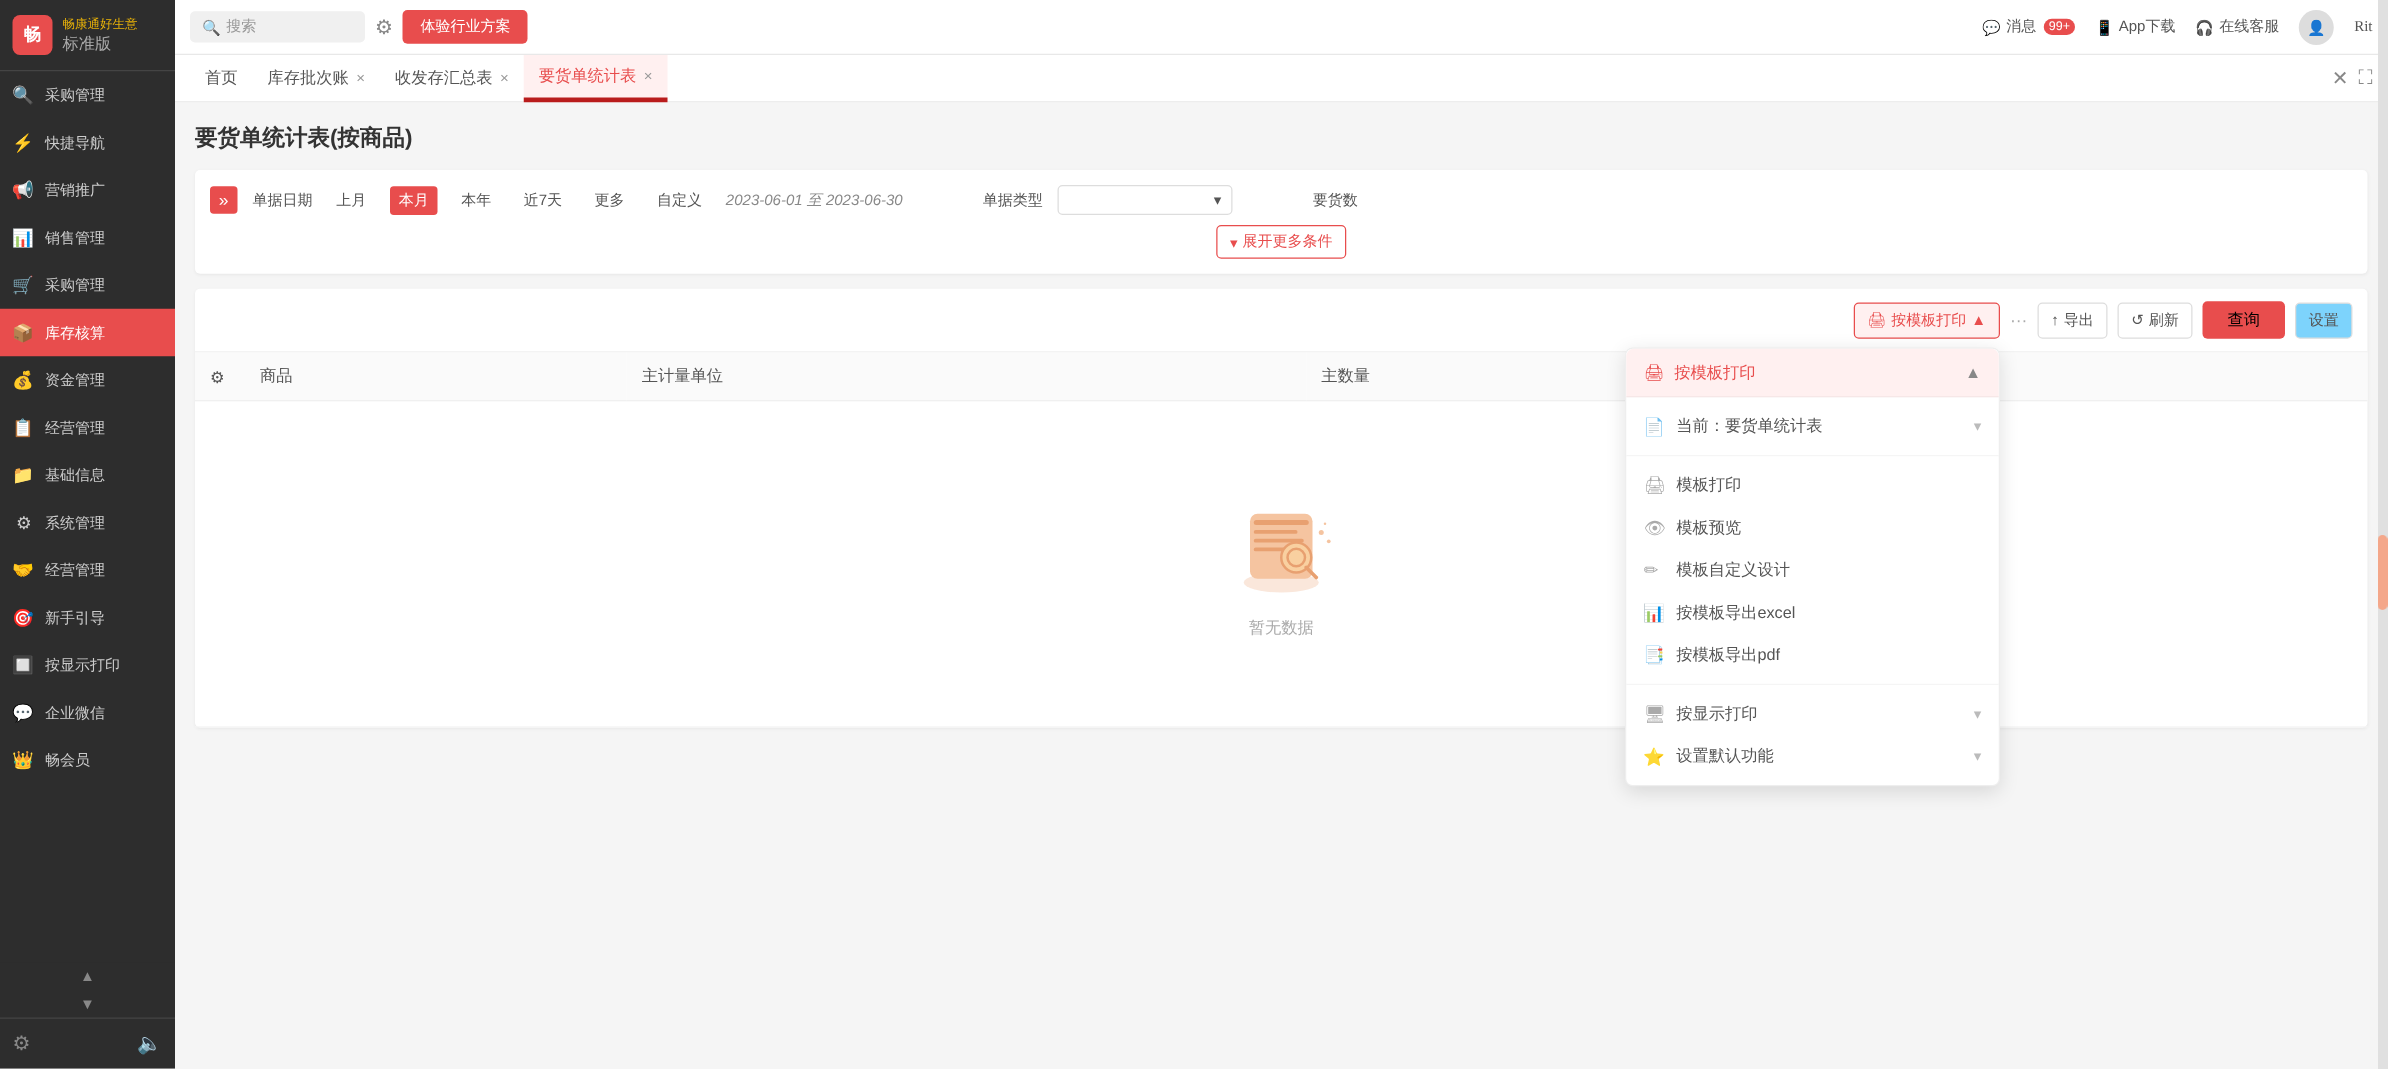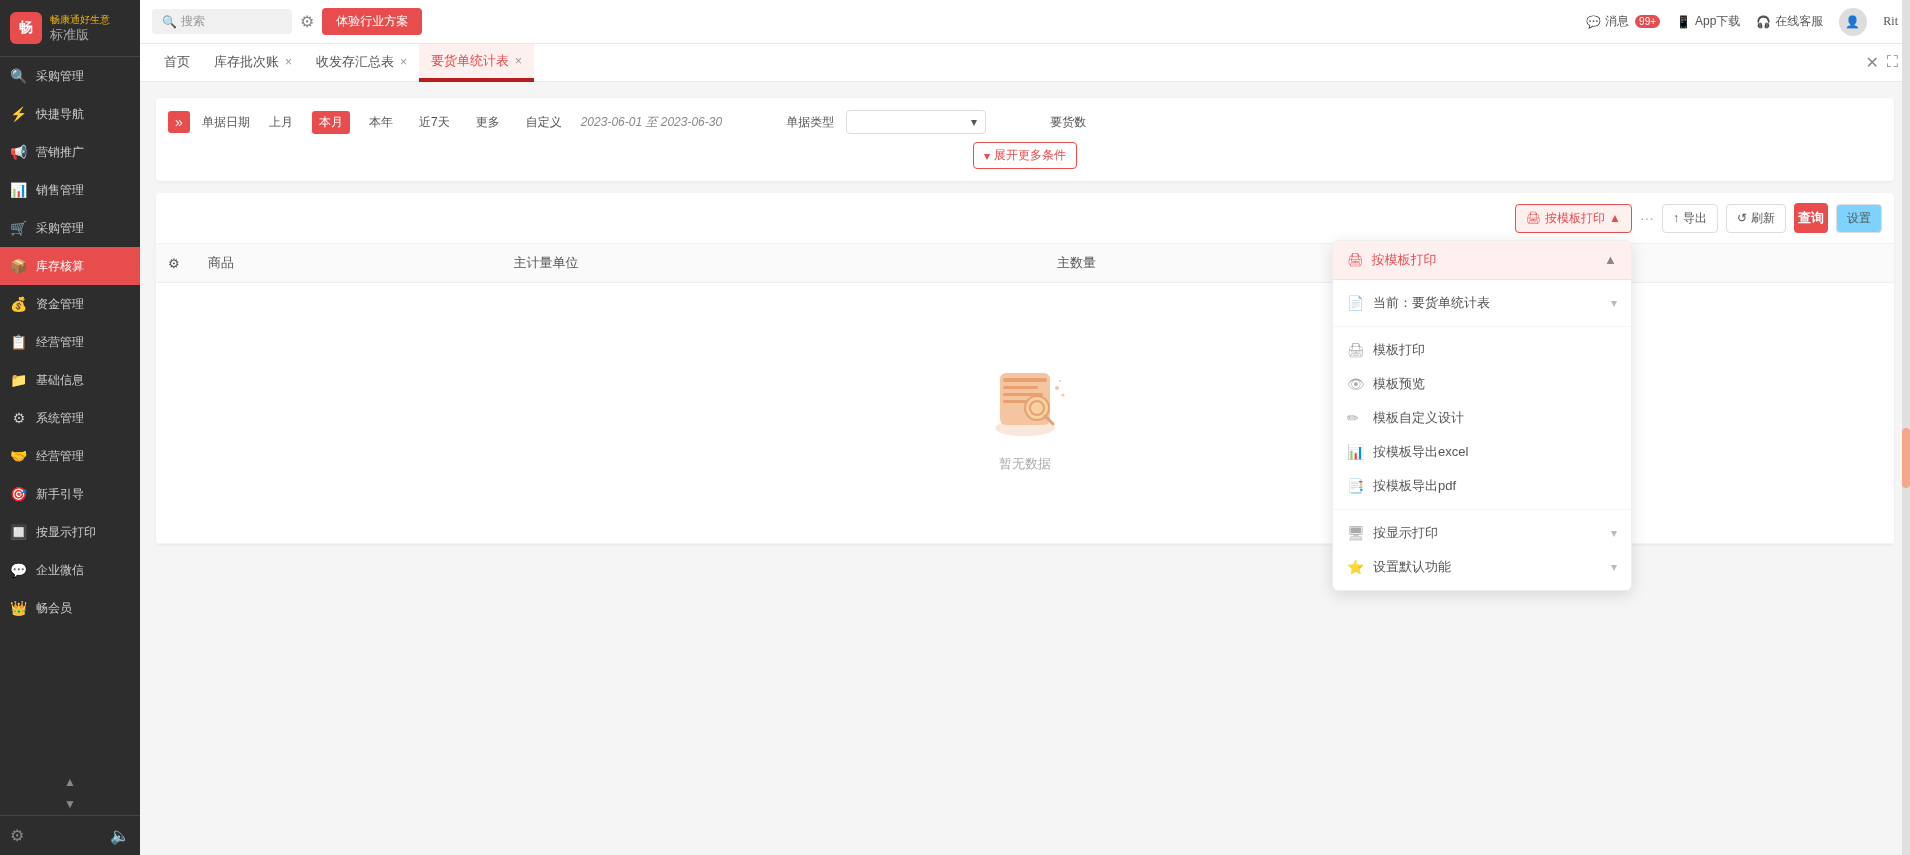--- a/index.html
+++ b/index.html
@@ -169,22 +169,22 @@
       display: flex; align-items: center; gap: 4px;
       background: none; border: 1px solid #ddd; border-radius: 4px;
       padding: 5px 10px; font-size: 12px; color: #555; cursor: pointer;
     }
     .btn-refresh {
       display: flex; align-items: center; gap: 4px;
       background: none; border: 1px solid #ddd; border-radius: 4px;
       padding: 5px 10px; font-size: 12px; color: #555; cursor: pointer;
     }
     .btn-query {
-      background: #e84d4d; color: #ffffff; border: none; border-radius: 4px;
-      padding: 6px 4px; font-size: 13px; cursor: pointer; font-weight: bold;
+      background: #e84d4d; color: #000000; border: none; border-radius: 4px;
+      padding: 6px 20px; font-size: 13px; cursor: pointer;
     }
     .btn-settings-outline {
       border: 1px solid #ddd; border-radius: 4px; padding: 5px 10px;
       font-size: 12px; cursor: pointer; background: #7dd3fc; color: #555;
     }
 
     
     .dropdown-panel {
       position: absolute;
       top: 36px;
@@ -369,20 +369,21 @@
       <span>要货单统计表</span>
       <span class="tab-close">×</span>
     </div>
     <div class="tabs-window-btns">
       <span class="window-btn">✕</span>
       <span class="window-btn">⛶</span>
     </div>
   </div>
 
   <div class="page-content">
+    <div class="page-title">要货单统计表(按商品)</div>
 
     <div class="filter-card">
       <div class="filter-row">
 
         <button style="background:#e84d4d;border:none;color:white;width:22px;height:22px;border-radius:3px;cursor:pointer;font-size:14px;display:flex;align-items:center;justify-content:center;">»</button>
 
         <span class="date-label">单据日期</span>
 
         <button class="date-btn">上月</button>
         <button class="date-btn active">本月</button>

